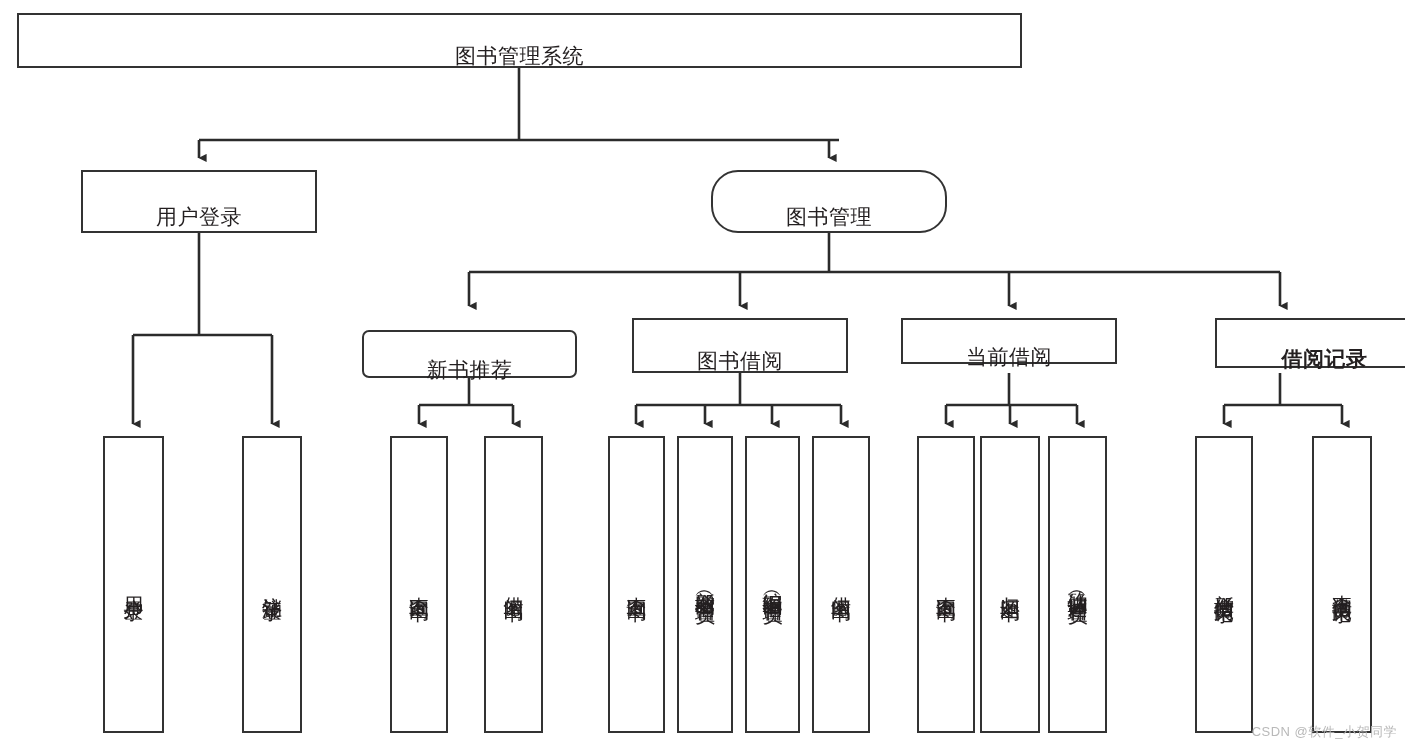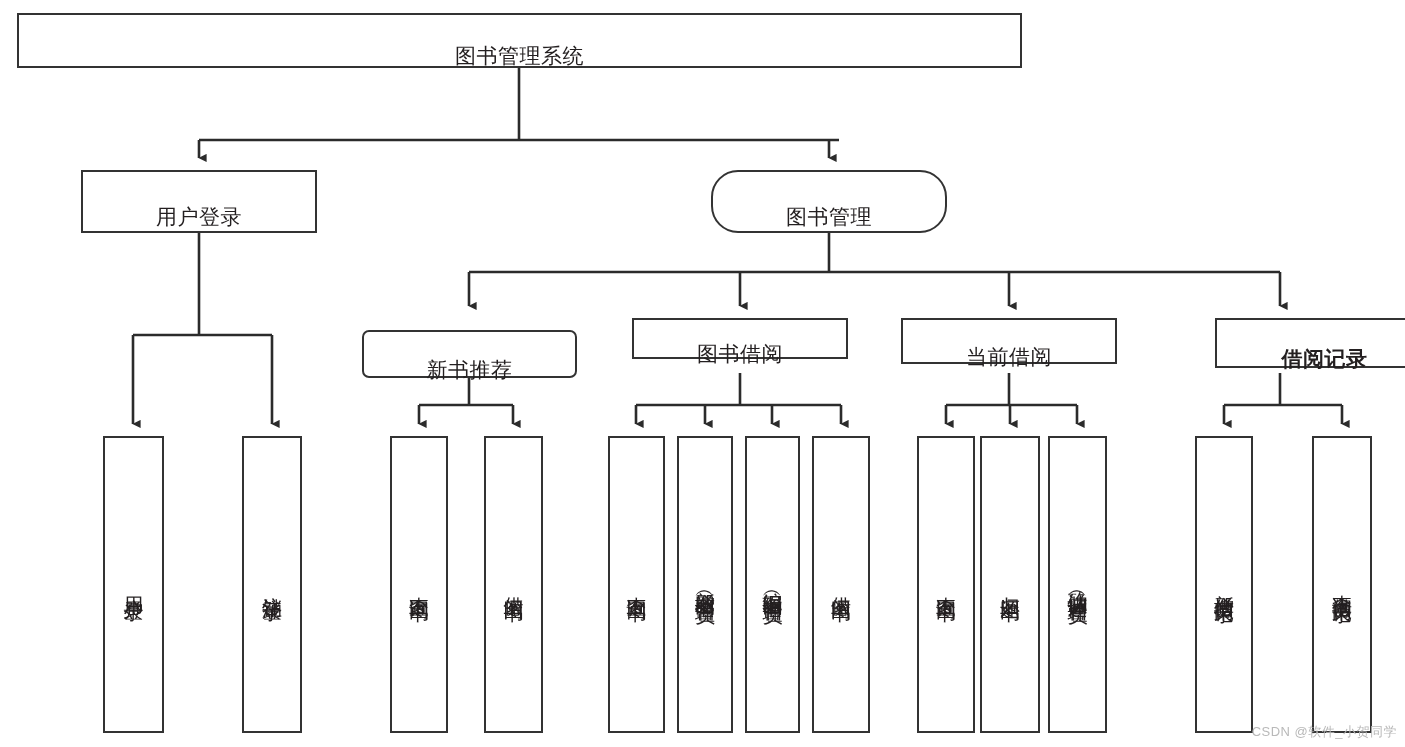--- a/index.html
+++ b/index.html
@@ -147,21 +147,21 @@
   <div class="node node-h" style="left:81px; top:170px; width:236px; height:63px;">
     <span class="hlabel">用户登录</span>
   </div>
   <div class="node node-h" style="left:711px; top:170px; width:236px; height:63px;border-radius:27px;">
     <span class="hlabel">图书管理</span>
   </div>
 
   <div class="node node-h" style="left:362px; top:330px; width:215px; height:48px;border-radius:7px;">
     <span class="hlabel">新书推荐</span>
   </div>
-  <div class="node node-h" style="left:632px; top:318px; width:216px; height:41px;">
+  <div class="node node-h" style="left:632px; top:318px; width:216px; height:55px;">
     <span class="hlabel">图书借阅</span>
   </div>
   <div class="node node-h" style="left:901px; top:318px; width:216px; height:46px;">
     <span class="hlabel">当前借阅</span>
   </div>
   <div class="node node-h" style="left:1215px; top:318px; width:219px; height:50px;font-weight:bold;">
     <span class="hlabel">借阅记录</span>
   </div>
 
   <div class="node node-v" style="left:103px; top:436px; width:61px; height:297px;">

